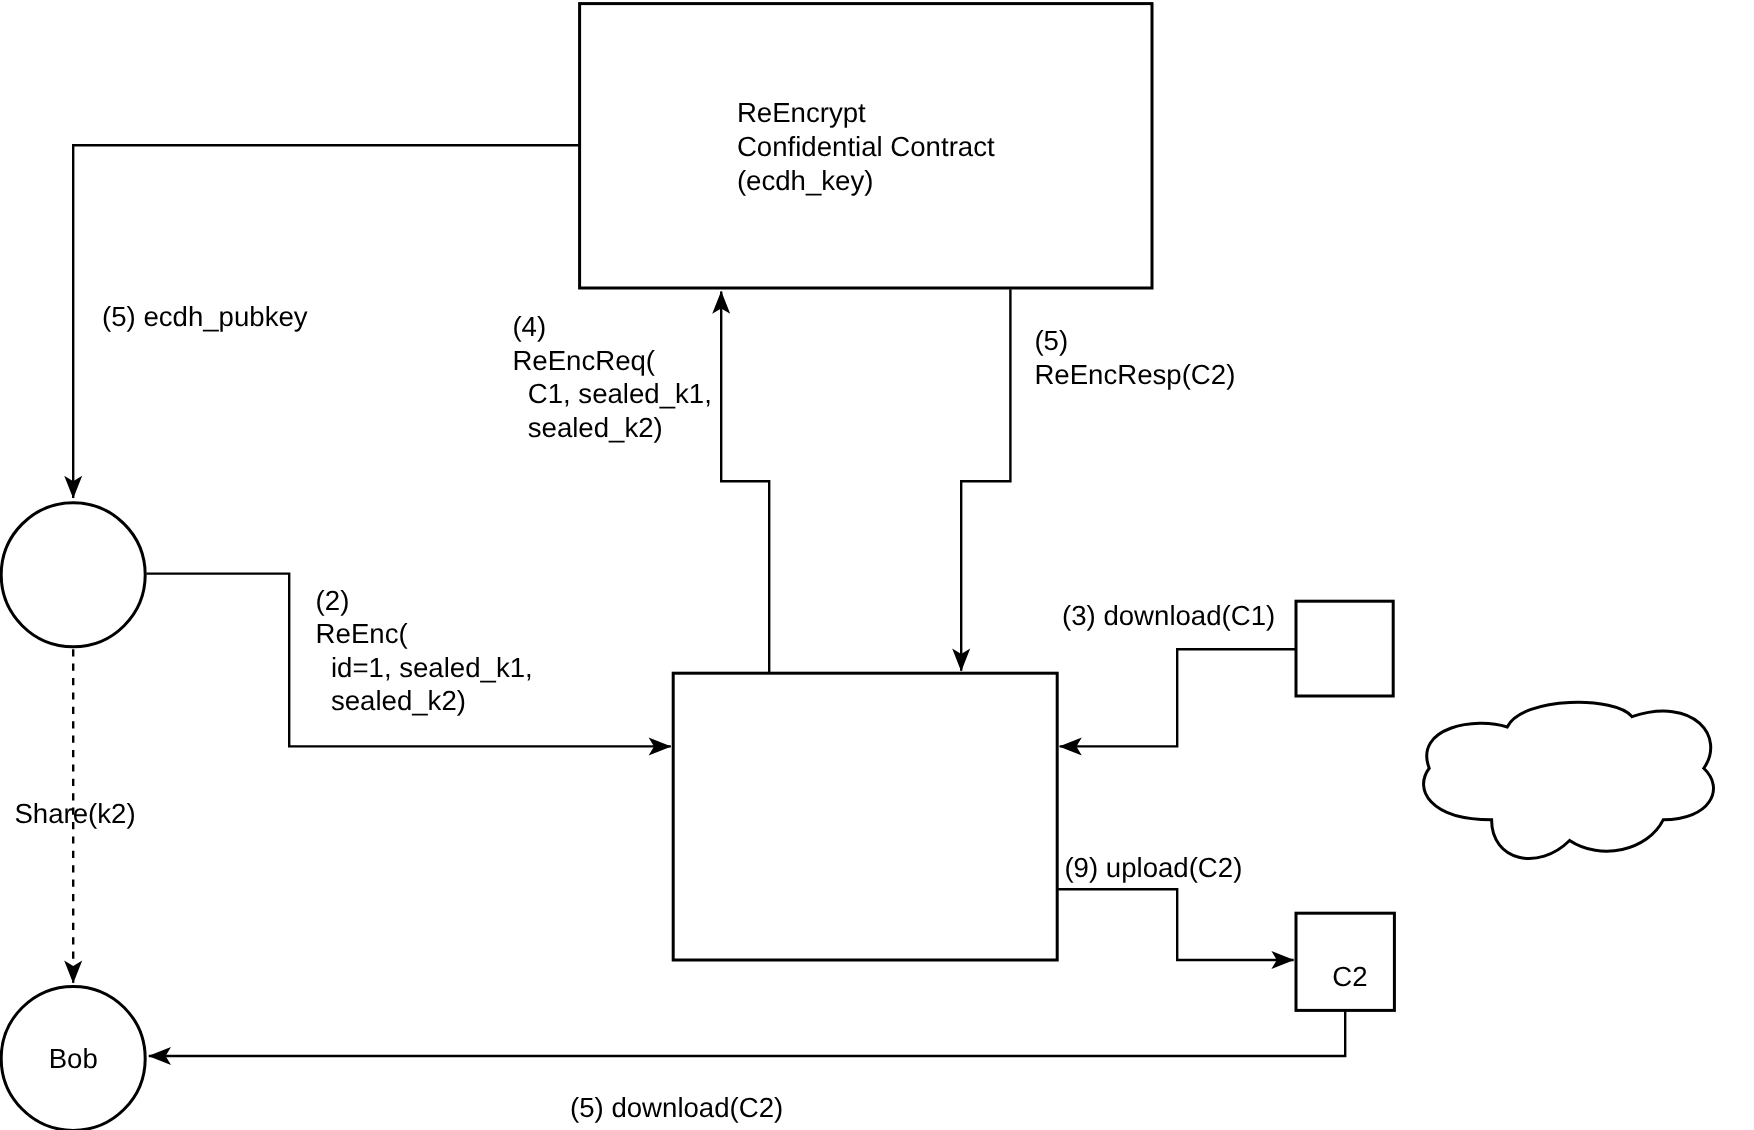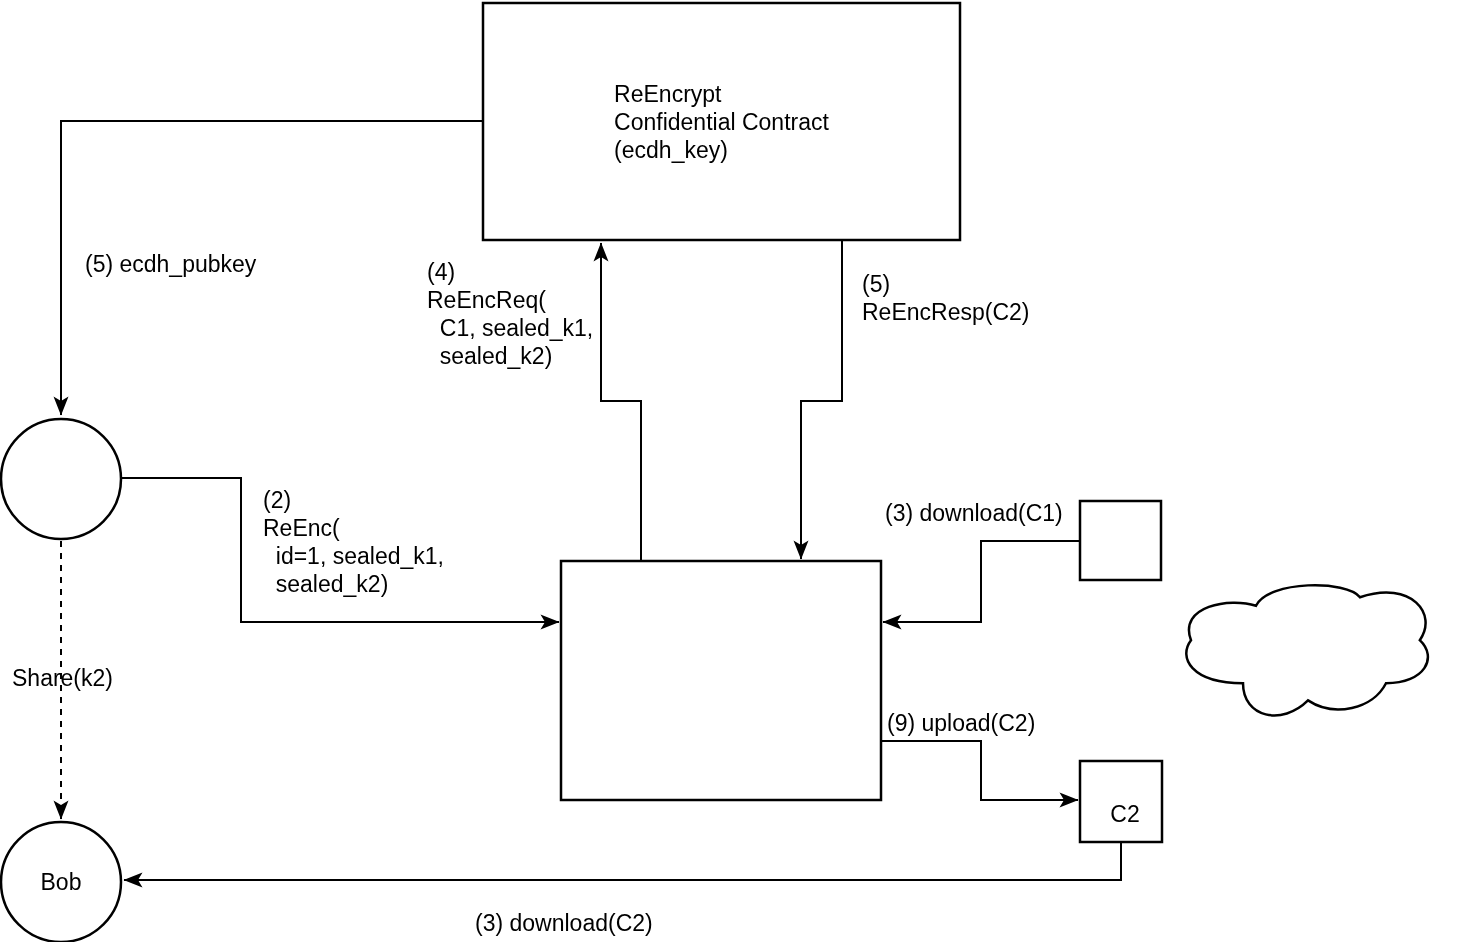--- a/index.html
+++ b/index.html
@@ -83,16 +83,16 @@
   id=1, sealed_k1,
   sealed_k2)</div>
   <div class="lbl" style="left:885px;top:499px;">(3) download(C1)</div>
   <div class="lbl" style="left:427px;top:258px;">(4)
 ReEncReq(
   C1, sealed_k1,
   sealed_k2)</div>
   <div class="lbl" style="left:862px;top:270px;">(5)
 ReEncResp(C2)</div>
   <div class="lbl" style="left:887px;top:709px;">(9) upload(C2)</div>
-  <div class="lbl" style="left:475px;top:909px;">(3) download(C2)</div>
+  <div class="lbl" style="left:475px;top:909px;">(5) download(C2)</div>
   <div class="lbl" style="left:12px;top:664px;">Share(k2)</div>
 
 </div>
 
 </body></html>

